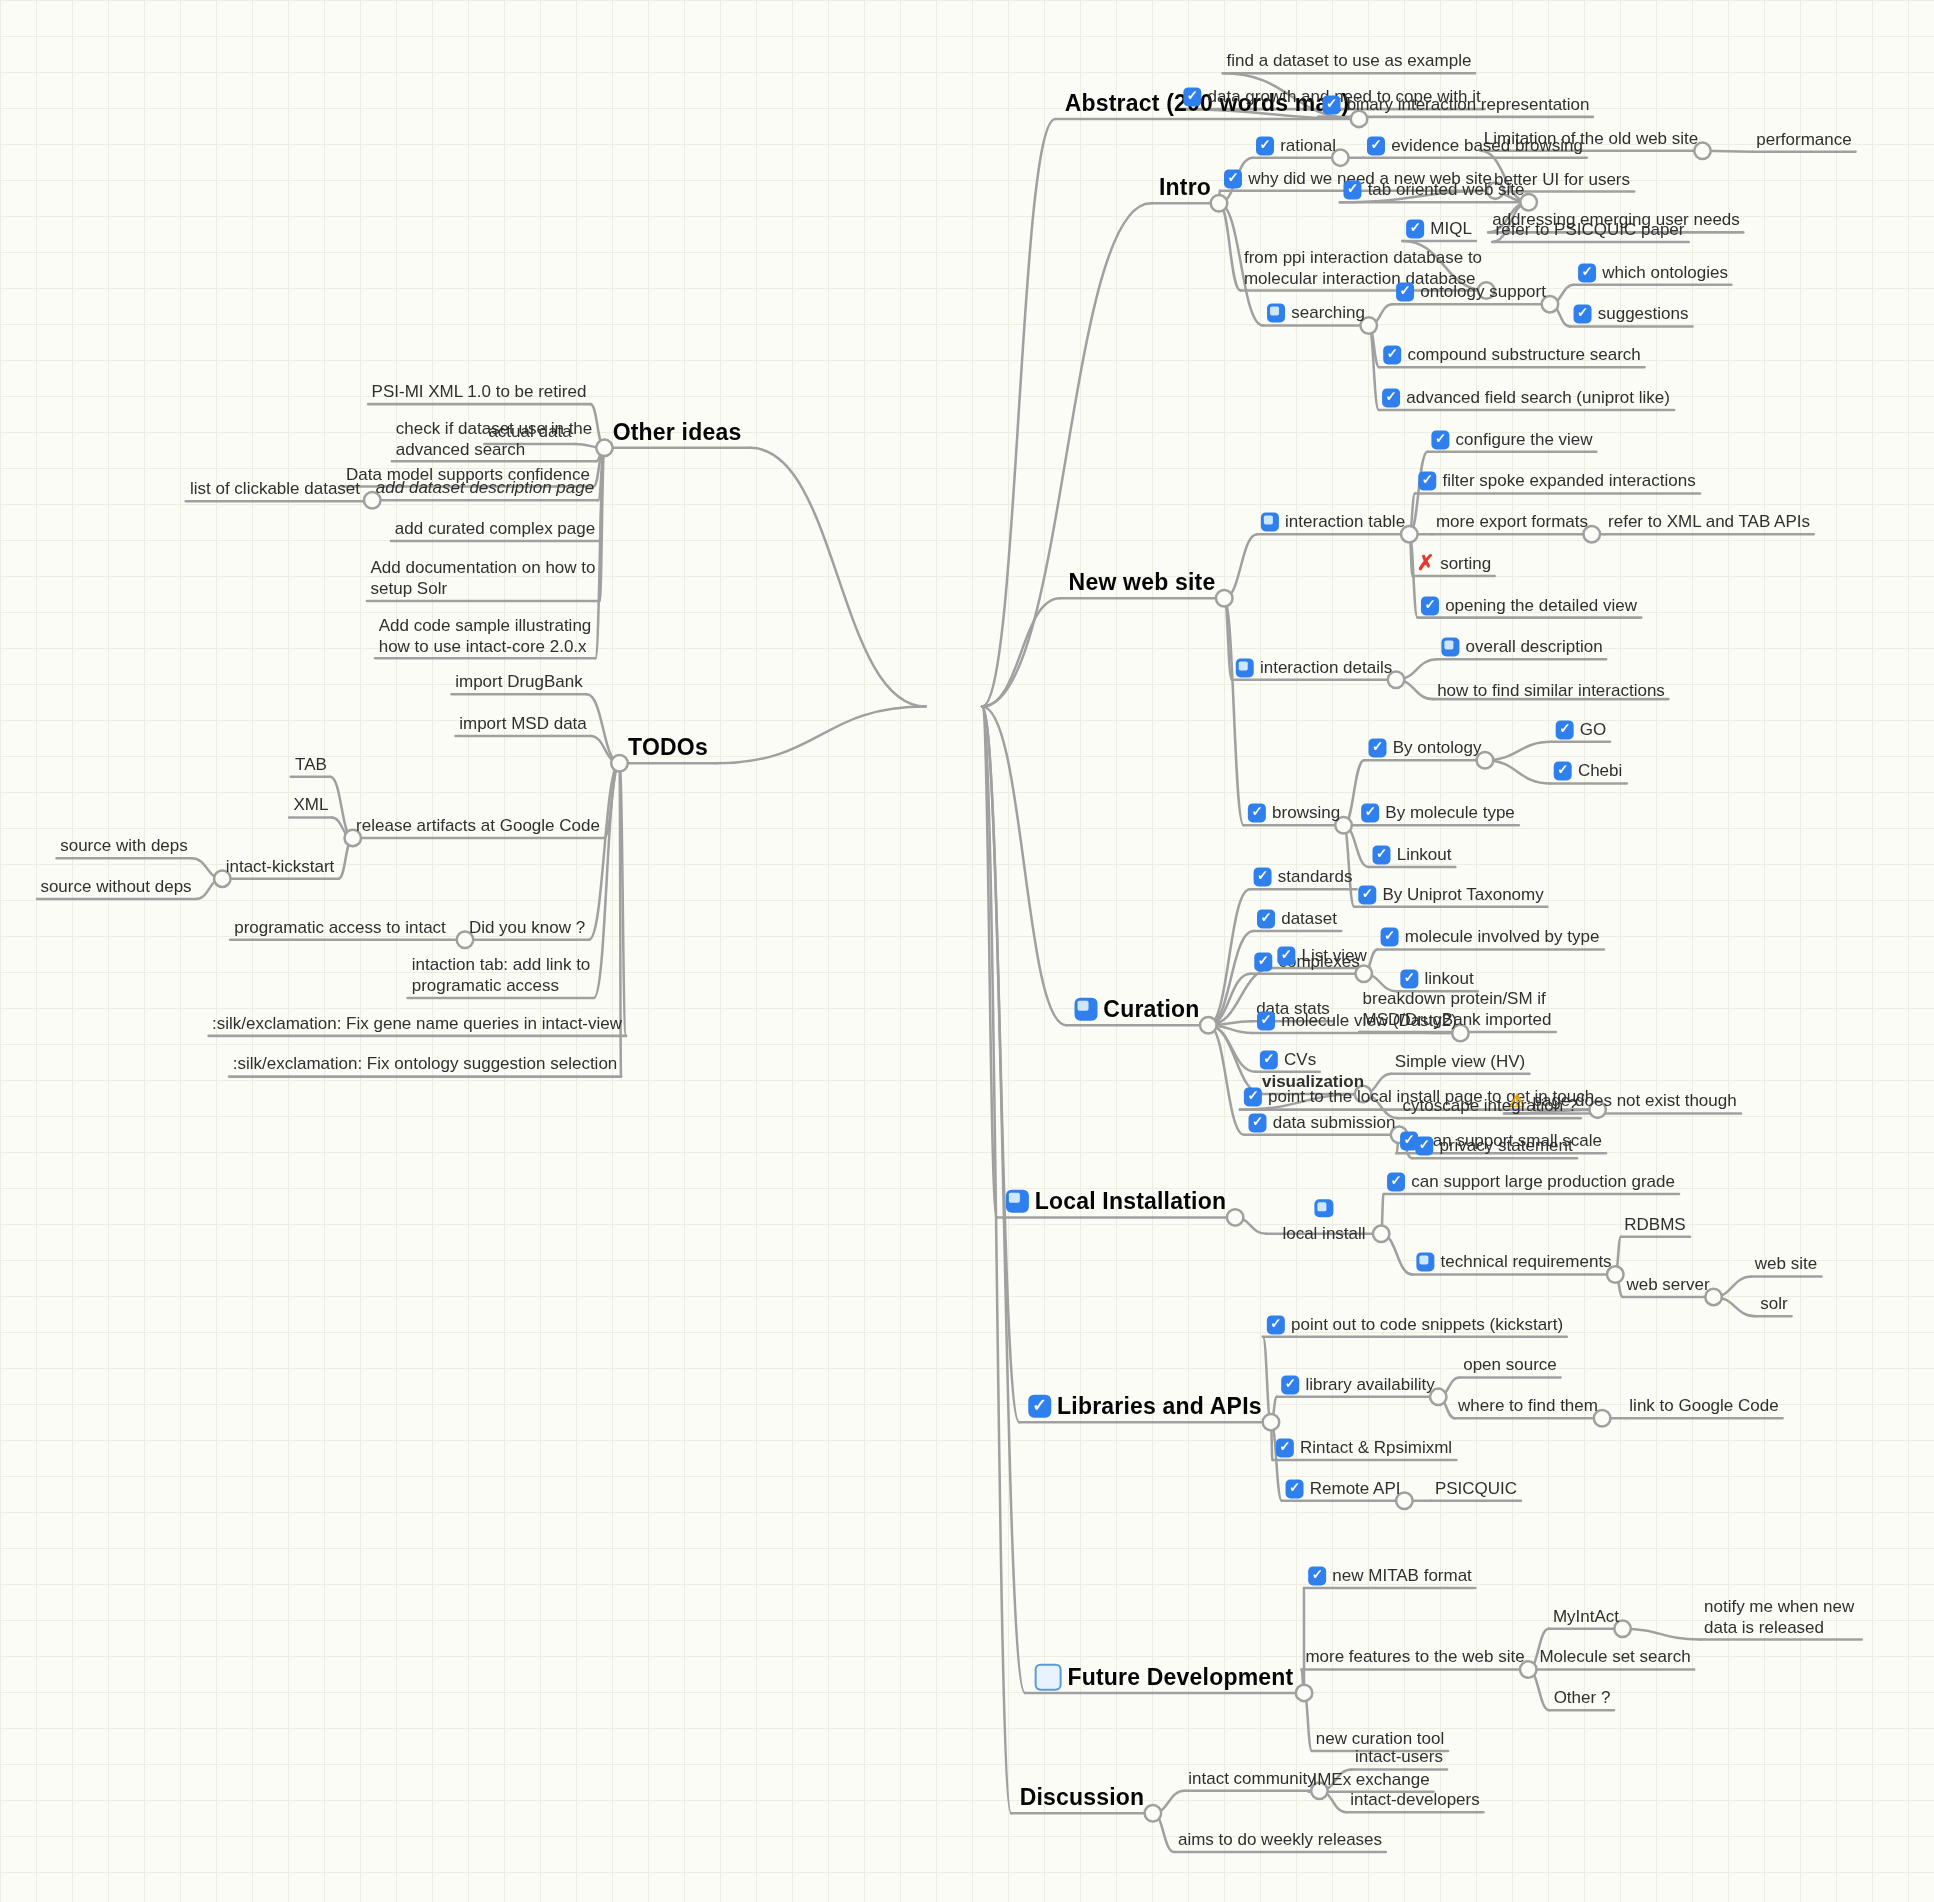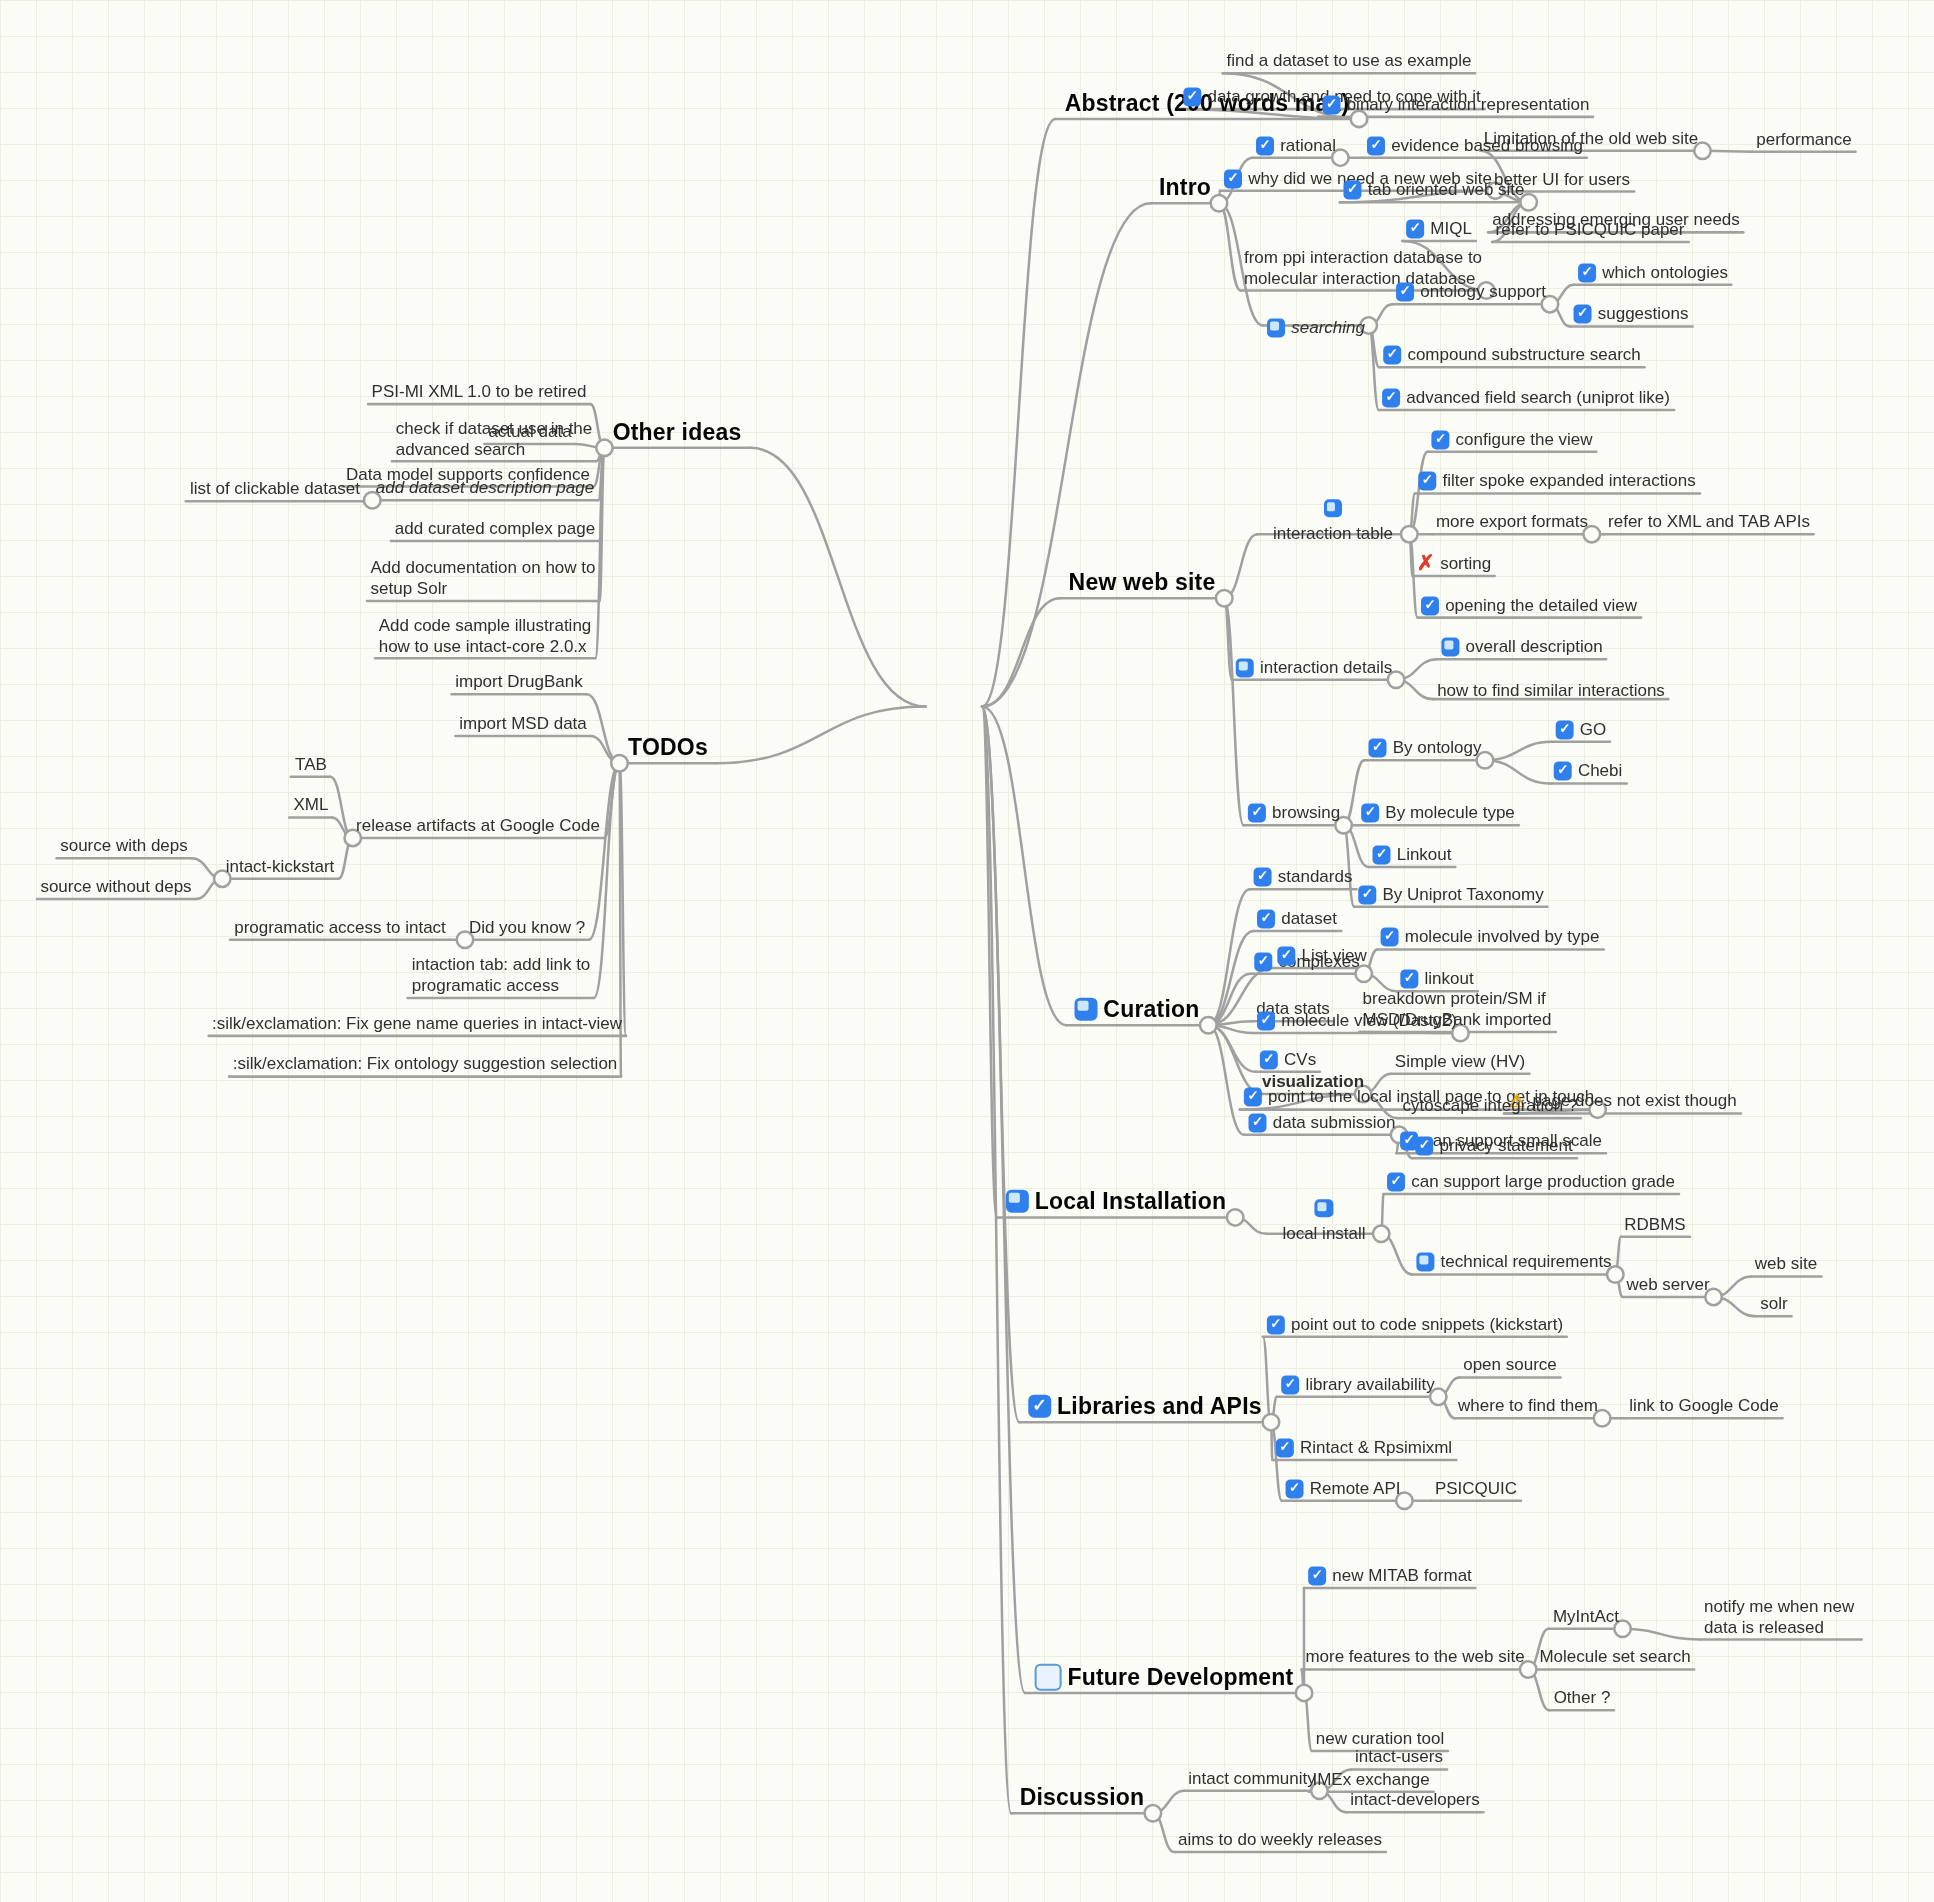--- a/index.html
+++ b/index.html
@@ -330,28 +330,28 @@
     <div class="node" style="left: 1358px; top: 179px;"><span class="icon icon-checked">✓</span><span class="lbl">why did we need a new web site</span></div>
     <div class="node" style="left: 1434px; top: 190px;"><span class="icon icon-checked">✓</span><span class="lbl">tab oriented web site</span></div>
     <div class="node" style="left: 1591px; top: 139px;"><span class="lbl">Limitation of the old web site</span></div>
     <div class="node" style="left: 1804px; top: 140px;"><span class="lbl">performance</span></div>
     <div class="node" style="left: 1562px; top: 180px;"><span class="lbl">better UI for users</span></div>
     <div class="node" style="left: 1616px; top: 220px;"><span class="lbl">addressing emerging user needs</span></div>
     <div class="node" style="left: 1590px; top: 230px;"><span class="lbl">refer to PSICQUIC paper</span></div>
     <div class="node" style="left: 1363px; top: 268px;"><span class="lbl">from ppi interaction database to
 molecular interaction database</span></div>
     <div class="node" style="left: 1439px; top: 229px;"><span class="icon icon-checked">✓</span><span class="lbl">MIQL</span></div>
-    <div class="node" style="left: 1316px; top: 328px; font-style: italic;"><span class="icon icon-partial"></span><span class="lbl">searching</span></div>
+    <div class="node" style="left: 1316px; top: 313px;"><span class="icon icon-partial"></span><span class="lbl">searching</span></div>
     <div class="node" style="left: 1471px; top: 292px;"><span class="icon icon-checked">✓</span><span class="lbl">ontology support</span></div>
     <div class="node" style="left: 1653px; top: 273px;"><span class="icon icon-checked">✓</span><span class="lbl">which ontologies</span></div>
     <div class="node" style="left: 1631px; top: 314px;"><span class="icon icon-checked">✓</span><span class="lbl">suggestions</span></div>
     <div class="node" style="left: 1512px; top: 355px;"><span class="icon icon-checked">✓</span><span class="lbl">compound substructure search</span></div>
     <div class="node" style="left: 1526px; top: 398px;"><span class="icon icon-checked">✓</span><span class="lbl">advanced field search (uniprot like)</span></div>
     <div class="node header" style="left: 1142px; top: 582px;"><span class="lbl">New web site</span></div>
-    <div class="node" style="left: 1333px; top: 522px; flex-direction: column;"><span class="icon icon-partial"></span><span class="lbl">interaction table</span></div>
+    <div class="node" style="left: 1333px; top: 522px;"><span class="icon icon-partial"></span><span class="lbl">interaction table</span></div>
     <div class="node" style="left: 1512px; top: 440px;"><span class="icon icon-checked">✓</span><span class="lbl">configure the view</span></div>
     <div class="node" style="left: 1557px; top: 481px;"><span class="icon icon-checked">✓</span><span class="lbl">filter spoke expanded interactions</span></div>
     <div class="node" style="left: 1512px; top: 522px;"><span class="lbl">more export formats</span></div>
     <div class="node" style="left: 1709px; top: 522px;"><span class="lbl">refer to XML and TAB APIs</span></div>
     <div class="node" style="left: 1454px; top: 564px;"><span class="icon icon-cross">✗</span><span class="lbl">sorting</span></div>
     <div class="node" style="left: 1529px; top: 606px;"><span class="icon icon-checked">✓</span><span class="lbl">opening the detailed view</span></div>
     <div class="node" style="left: 1314px; top: 668px;"><span class="icon icon-partial"></span><span class="lbl">interaction details</span></div>
     <div class="node" style="left: 1522px; top: 647px;"><span class="icon icon-partial"></span><span class="lbl">overall description</span></div>
     <div class="node" style="left: 1551px; top: 691px;"><span class="lbl">how to find similar interactions</span></div>
     <div class="node" style="left: 1294px; top: 813px;"><span class="icon icon-checked">✓</span><span class="lbl">browsing</span></div>

